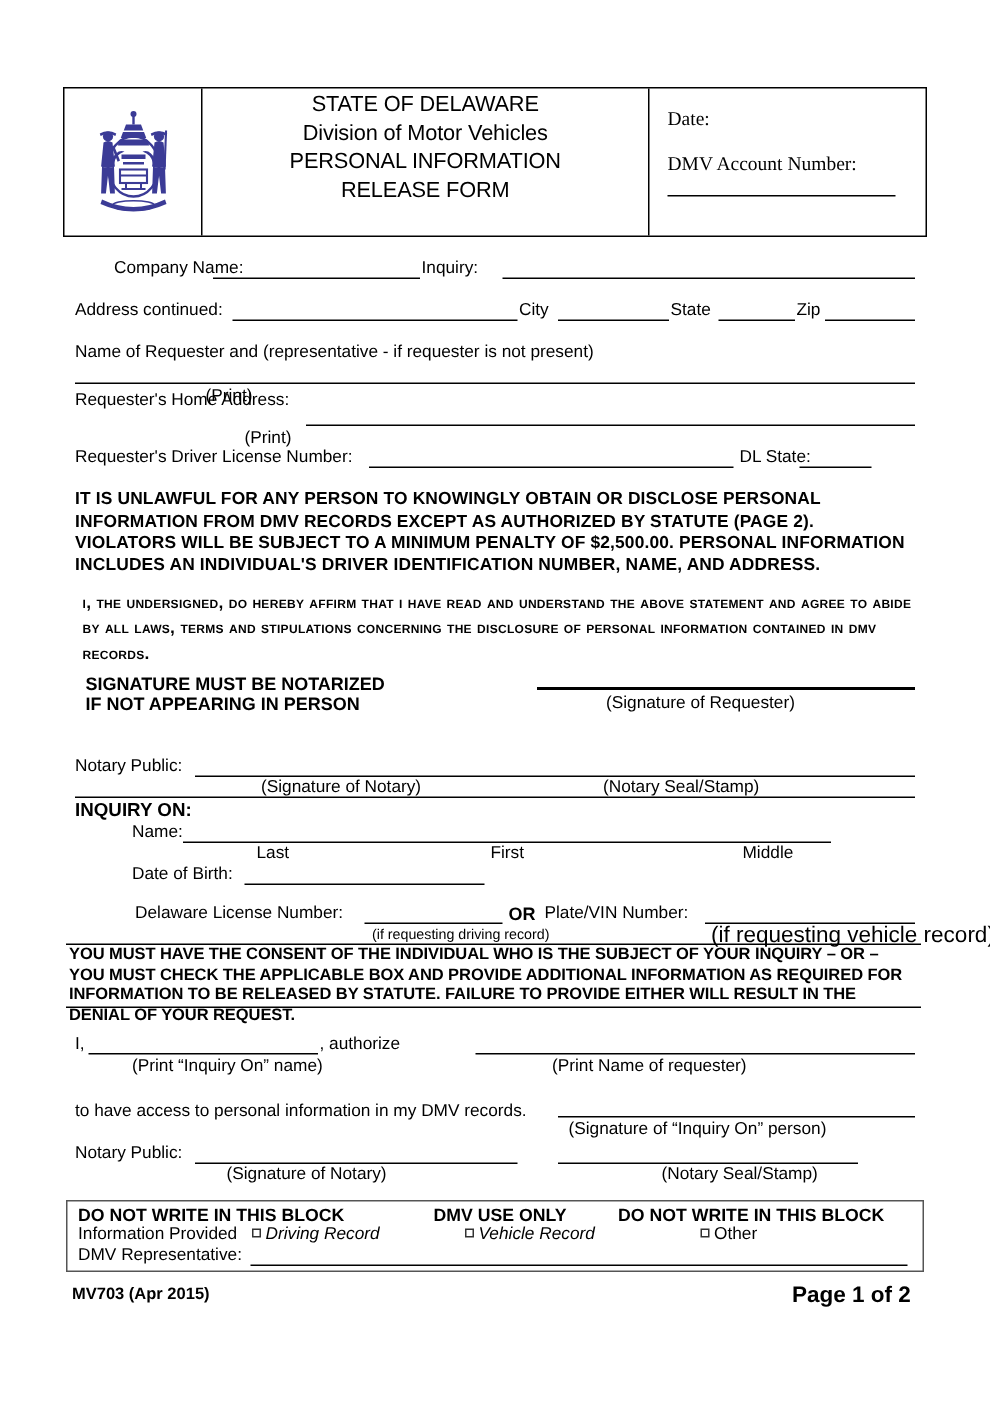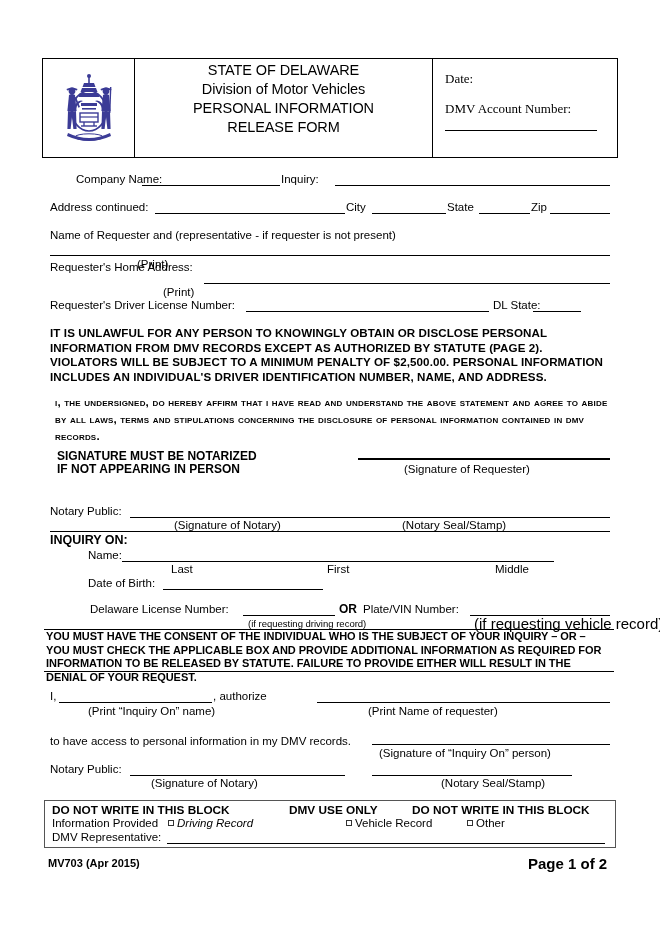--- a/index.html
+++ b/index.html
@@ -301,21 +301,21 @@
   <div class="block-box"></div>
 
   <span class="t b" style="left:52px; top:804px; font-size:11.8px;">DO NOT WRITE IN THIS BLOCK</span>
   <span class="t b" style="left:289px; top:804px; font-size:11.8px;">DMV USE ONLY</span>
   <span class="t b" style="left:412px; top:804px; font-size:11.8px;">DO NOT WRITE IN THIS BLOCK</span>
 
   <span class="t" style="left:52px; top:817px;">Information Provided</span>
 
   <span class="t" style="left:168px; top:817px;font-style:italic;"><span class="chk"></span><span>Driving Record</span></span>
 
-  <span class="t" style="left:346px; top:817px;"><span class="chk"></span><span>Vehicle Record</span></span>
+  <span class="t" style="left:310px; top:817px;font-style:italic;"><span class="chk"></span><span>Vehicle Record</span></span>
 
   <span class="t" style="left:467px; top:817px;"><span class="chk"></span><span>Other</span></span>
 
   <span class="t" style="left:52px; top:831px;">DMV Representative:</span>
   <span class="rule" style="left:167px; top:843px; width:438px;"></span>
 
   <span class="t b" style="left:48px; top:857px; font-size:11px;">MV703 (Apr 2015)</span>
   <span class="t b" style="left:528px; top:857px; font-size:15px;">Page 1 of 2</span>
 
 </div>

